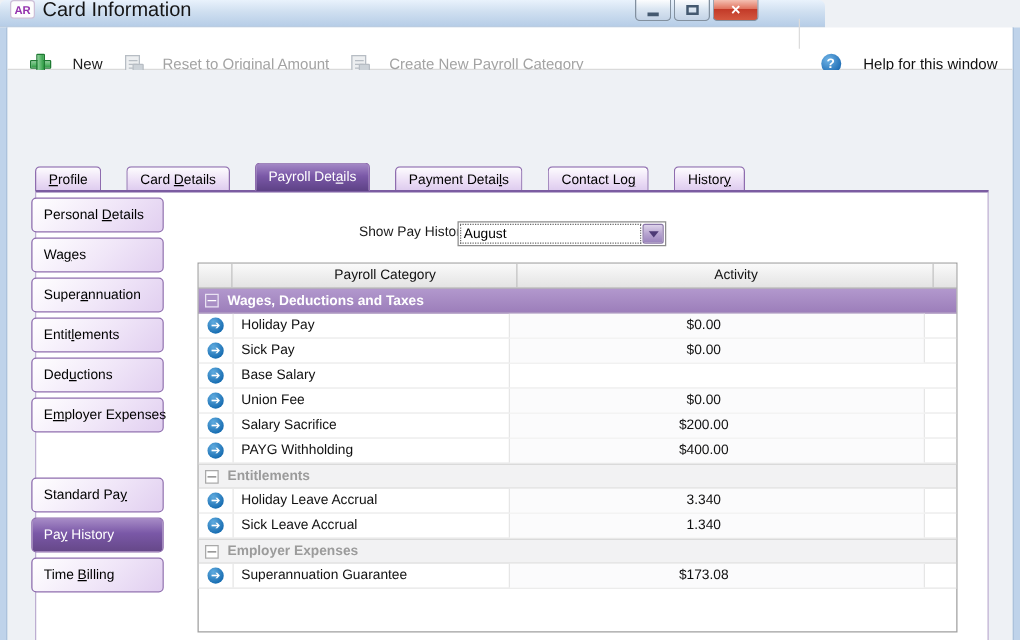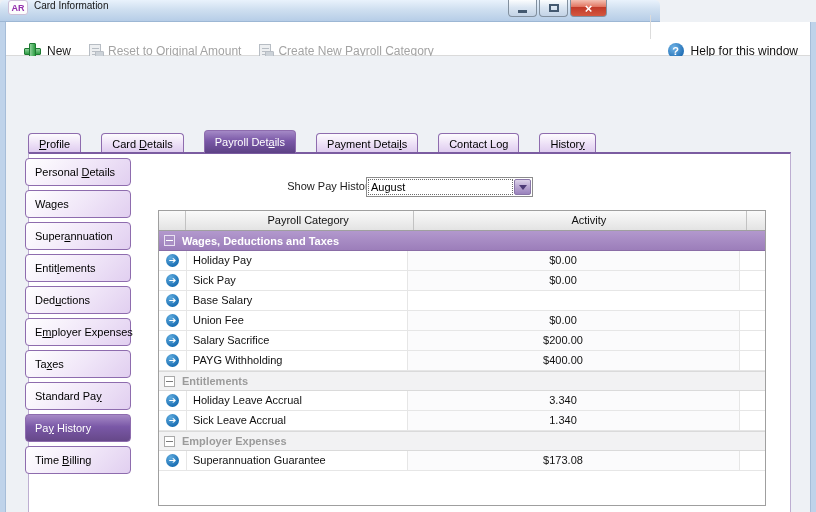--- a/index.html
+++ b/index.html
@@ -8,40 +8,40 @@
   .screen { position:relative; width:816px; height:512px; overflow:hidden; }
 
   
   .titlebar { position:absolute; left:0; top:0; width:660px; height:22px;
     background:linear-gradient(#e9f2fc,#cfdff0 45%,#b6cde7);
     border-bottom:1px solid #9db7d4; border-radius:5px 5px 0 0;
     display:flex; align-items:flex-start; padding-left:8px; }
   .app-icon { width:20px; height:15px; background:#fdfdfd; border:1px solid #cdbfd8;
     border-radius:3px; color:#9431ad; font-size:9px; font-weight:bold;
     display:flex; align-items:center; justify-content:center; margin-right:6px; }
-  .title-text { font-size:10px; color:#151515; }
+  .title-text { font-size:16px; color:#151515; }
   .win-buttons { position:absolute; right:53px; top:0; display:flex; gap:2px; }
   .win-btn { height:17px; border:1px solid #82909f; border-top:none;
     border-radius:0 0 4px 4px; display:flex; align-items:center; justify-content:center; }
   .win-btn.min,.win-btn.max { width:29px; background:linear-gradient(#fcfdfe,#dbe6f2 45%,#c3d3e6); }
   .win-btn.close { width:37px; background:linear-gradient(#f4c0b2,#e0715c 45%,#c23a28 46%,#d4573f); }
   .glyph-min { width:9px; height:3px; background:#445970; margin-top:6px; }
   .glyph-max { width:10px; height:8px; border:2px solid #445970; background:transparent; }
   .glyph-close::before { content:"\00D7"; color:#fff; font-size:13px; font-weight:bold; line-height:14px; }
 
   
   .border-l,.border-r { position:absolute; top:22px; bottom:0; width:6px; background:#bfd3ea; }
   .border-l { left:0; border-right:1px solid #a6bdd8; }
   .border-r { right:0; border-left:1px solid #a6bdd8; }
 
   
   .toolbar { position:absolute; left:6px; right:6px; top:22px; height:34px;
     background:#fff; border-bottom:1px solid #dadada;
     display:flex; align-items:center; font-size:12px; padding-left:8px; }
-  .tb-btn { display:flex; align-items:center; gap:7px; padding:4px 9px; white-space:nowrap;margin-top:24px; }
+  .tb-btn { display:flex; align-items:center; gap:18px; padding:4px 9px; white-space:nowrap;margin-top:24px; }
   .tb-btn.enabled { color:#1c1c1c; }
   .tb-btn.disabled { color:#a3a3a3; }
   .plus-icon { position:relative; width:17px; height:17px; }
   .plus-icon::before { content:""; position:absolute; left:1px; top:6px; width:15px; height:5px;
     background:linear-gradient(#8ed19a,#2e9e44); border:1px solid #1e7a32; border-radius:1px; }
   .plus-icon::after { content:""; position:absolute; left:6px; top:1px; width:5px; height:15px;
     background:linear-gradient(90deg,#8ed19a,#2e9e44); border:1px solid #1e7a32; border-radius:1px; }
   .doc-icon { width:12px; height:14px; border:1px solid #b7bdc4; background:#edeff1; position:relative; }
   .doc-icon::after { content:""; position:absolute; right:-4px; bottom:-3px; width:7px; height:7px;
     background:#ccd2d8; border:1px solid #b7bdc4; border-radius:1px; }
@@ -210,23 +210,20 @@
       </div>
     <div class="side-item" style="top:198px">
         <span><span>Entit</span><span class="ul">l</span><span>ements</span></span>
       </div>
     <div class="side-item" style="top:230px">
         <span><span>Ded</span><span class="ul">u</span><span>ctions</span></span>
       </div>
     <div class="side-item" style="top:262px">
         <span><span>E</span><span class="ul">m</span><span>ployer Expenses</span></span>
       </div>
-    <div class="side-item" style="top:294px">
-        <span><span>Ta</span><span class="ul">x</span><span>es</span></span>
-      </div>
     <div class="side-item" style="top:326px">
         <span><span>Standard Pa</span><span class="ul">y</span><span></span></span>
       </div>
     <div class="side-item active" style="top:358px">
         <span><span>Pa</span><span class="ul">y</span><span> History</span></span>
       </div>
     <div class="side-item" style="top:390px">
         <span><span>Time </span><span class="ul">B</span><span>illing</span></span>
       </div>
 

